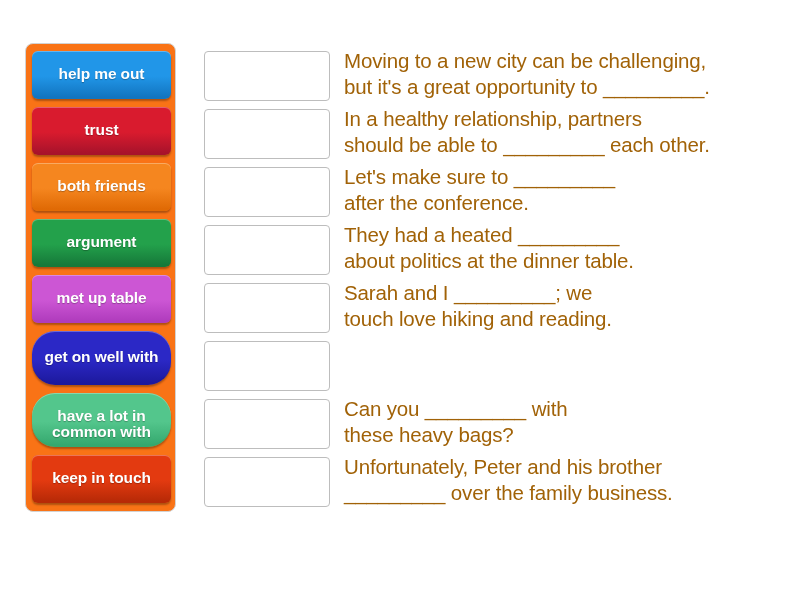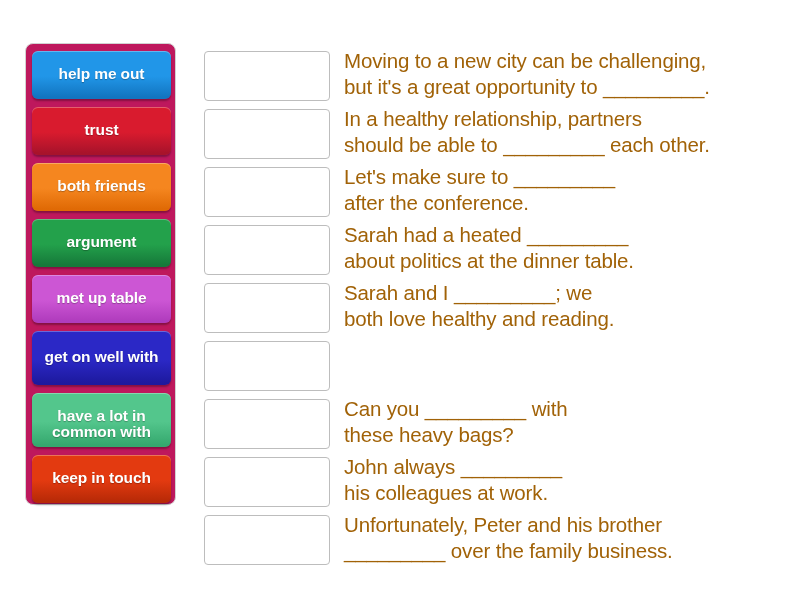--- a/index.html
+++ b/index.html
@@ -24,22 +24,22 @@
 
   
   .wordbank {
     position: absolute;
     left: 25px;
     top: 43px;
     width: 151px;
     box-sizing: border-box;
     border: 1px solid #d2d2d2;
     border-radius: 8px;
-    background: #be185d;
-    padding: 7px 6px 1px 6px;
+    background: #f97316;
+    padding: 7px 6px 8px 6px;
     display: flex;
     flex-direction: column;
     gap: 8px;
   }
 
   .tile {
     position: relative;
     box-sizing: border-box;
     width: 139px;
     min-height: 48px;
@@ -53,21 +53,21 @@
     font-size: 15.5px;
     line-height: 1.08;
     letter-spacing: -0.1px;
     padding: 4px 5px;
     text-shadow: 0 1px 1px rgba(0,0,0,0.28);
     box-shadow: 0 2px 2px rgba(0,0,0,0.30),
                 inset 0 1px 0 rgba(255,255,255,0.30);
     cursor: pointer;
     user-select: none;
   }
-  .tile.two-line { min-height: 54px; }
+  .tile.two-line { min-height: 54px; border-radius: 23px; }
 
   
   .rows {
     position: absolute;
     left: 204px;
     top: 48px;
     width: 578px;
   }
   .row {
     display: flex;
@@ -141,41 +141,36 @@
       <div class="sentence">In a healthy relationship, partners
 should be able to _________ each other.</div>
     </div>
     <div class="row">
       <div class="dropzone"></div>
       <div class="sentence">Let's make sure to _________
 after the conference.</div>
     </div>
     <div class="row">
       <div class="dropzone"></div>
-      <div class="sentence">Sarah had a heated _________
+      <div class="sentence">They had a heated _________
 about politics at the dinner table.</div>
     </div>
     <div class="row">
       <div class="dropzone"></div>
       <div class="sentence">Sarah and I _________; we
-both love healthy and reading.</div>
+touch love hiking and reading.</div>
     </div>
     <div class="row">
       <div class="dropzone"></div>
     </div>
     <div class="row">
       <div class="dropzone"></div>
       <div class="sentence">Can you _________ with
 these heavy bags?</div>
     </div>
     <div class="row">
       <div class="dropzone"></div>
-      <div class="sentence">John always _________
-his colleagues at work.</div>
-    </div>
-    <div class="row">
-      <div class="dropzone"></div>
       <div class="sentence">Unfortunately, Peter and his brother
 _________ over the family business.</div>
     </div>
   </div>
 
 </div>
 
 </body></html>

